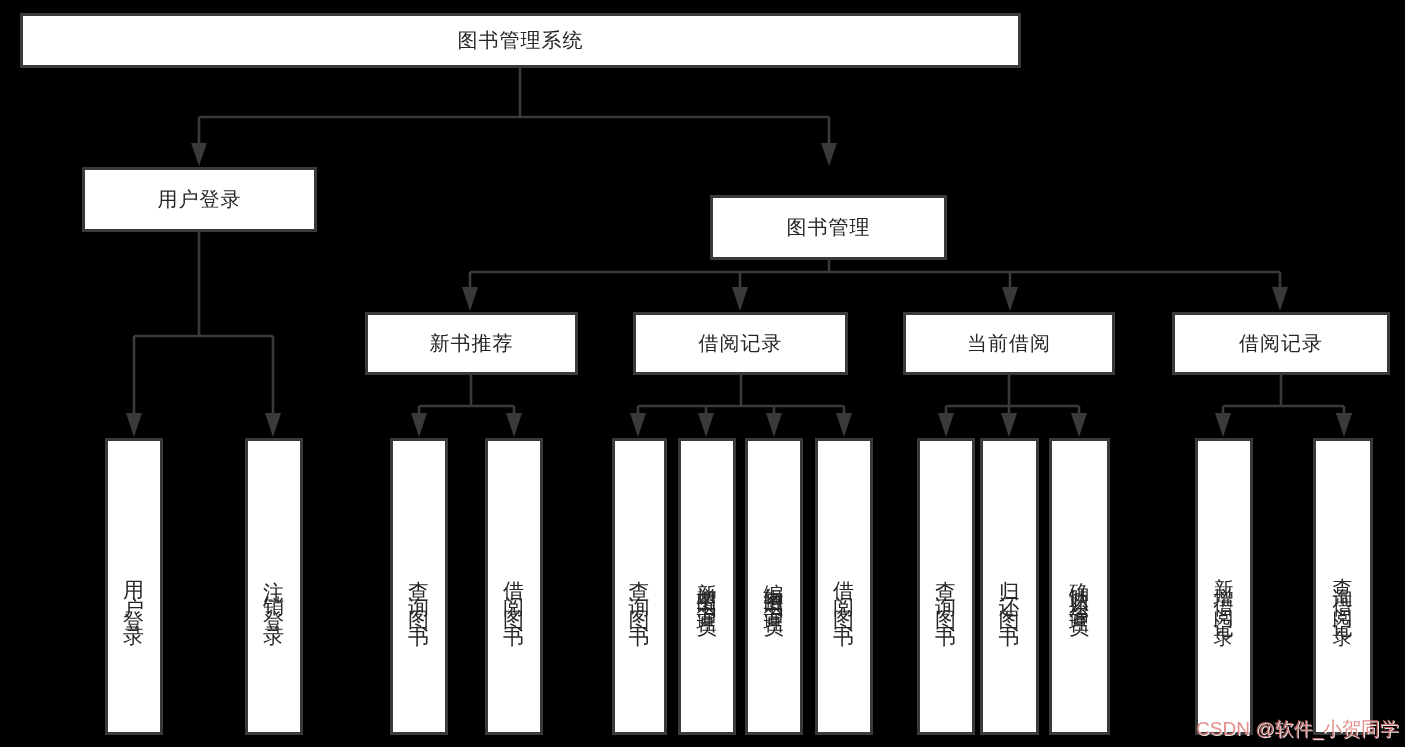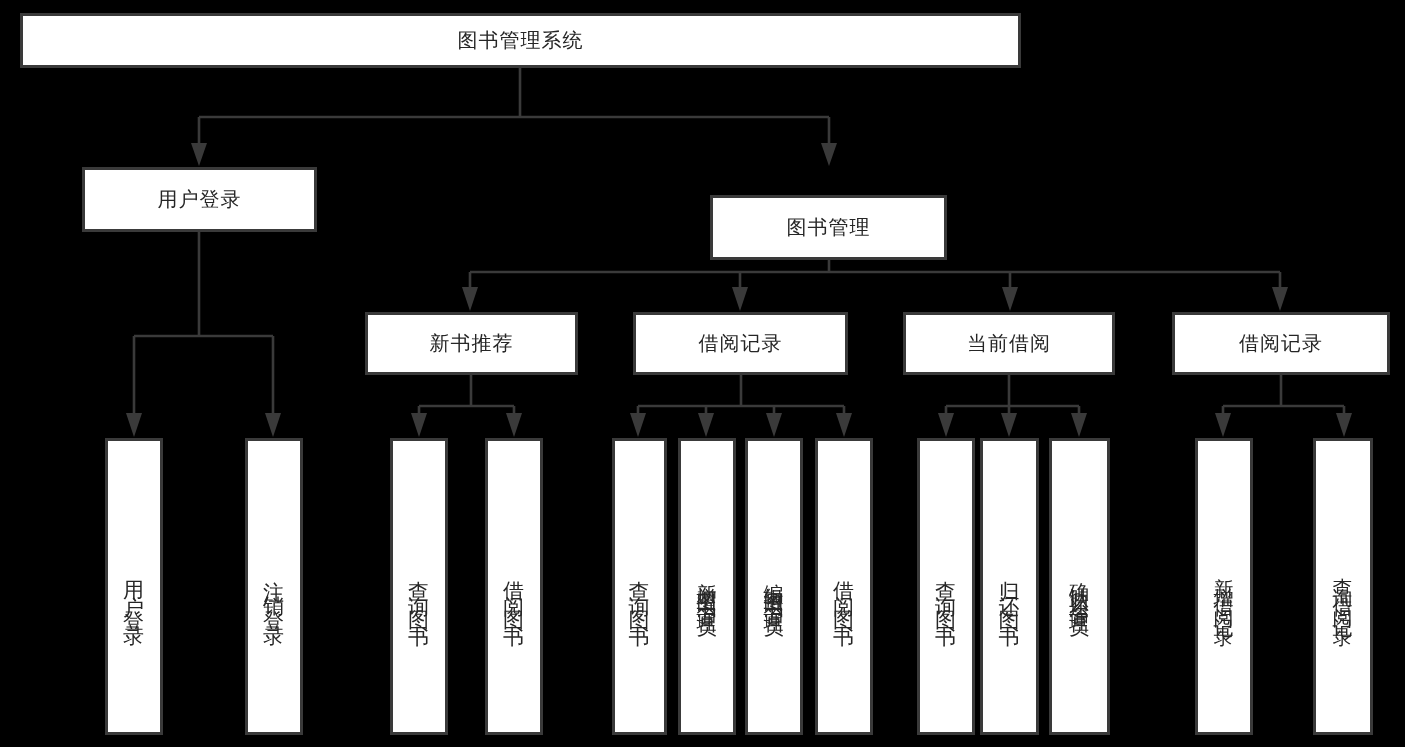--- a/index.html
+++ b/index.html
@@ -143,14 +143,15 @@
     <span>确认归还（管理员）</span>
   </div>
 
   <div class="box v s10" style="left:1195px;top:438px;width:58px;height:297px;">
     <span>新增借阅记录</span>
   </div>
   <div class="box v s10" style="left:1313px;top:438px;width:60px;height:297px;">
     <span>查询借阅记录</span>
   </div>
 
+  <div id="watermark">CSDN @软件_小贺同学</div>
 
 </div>
 
 </body></html>

